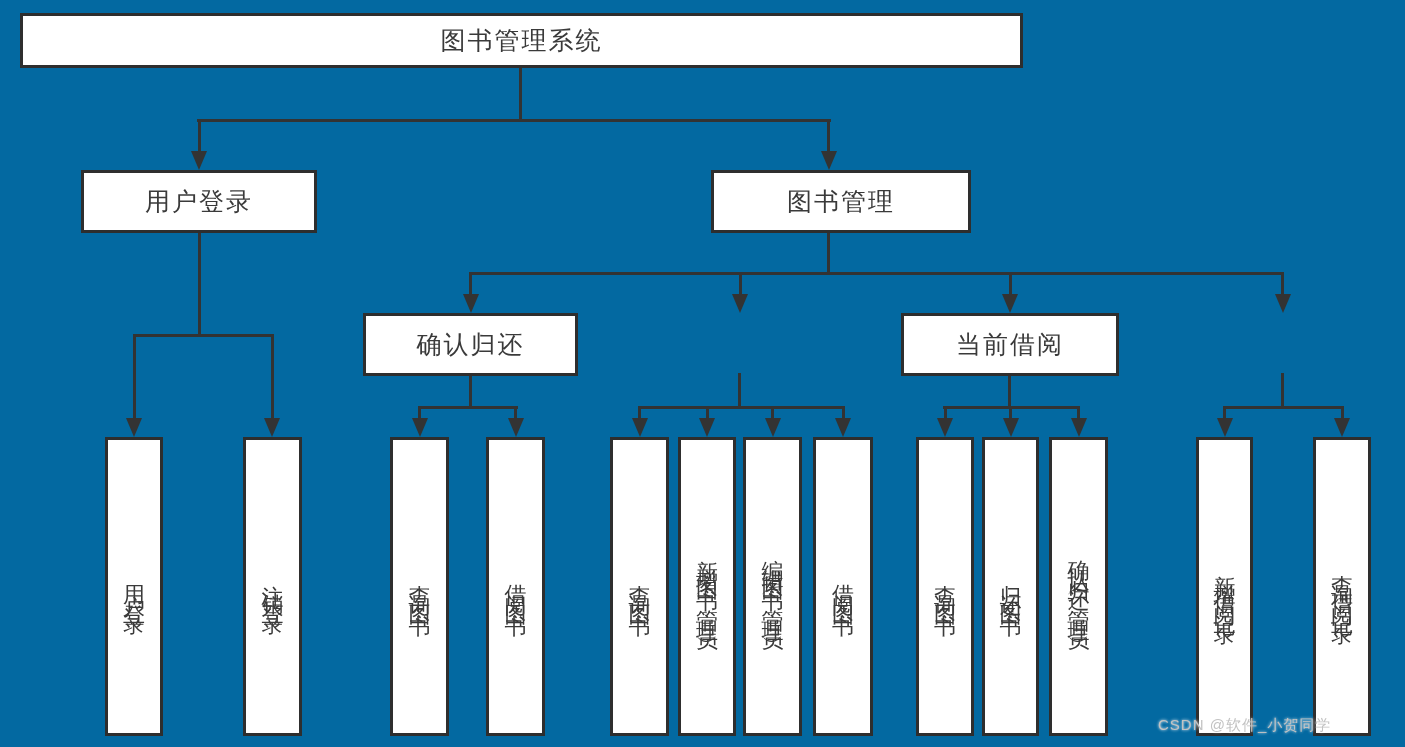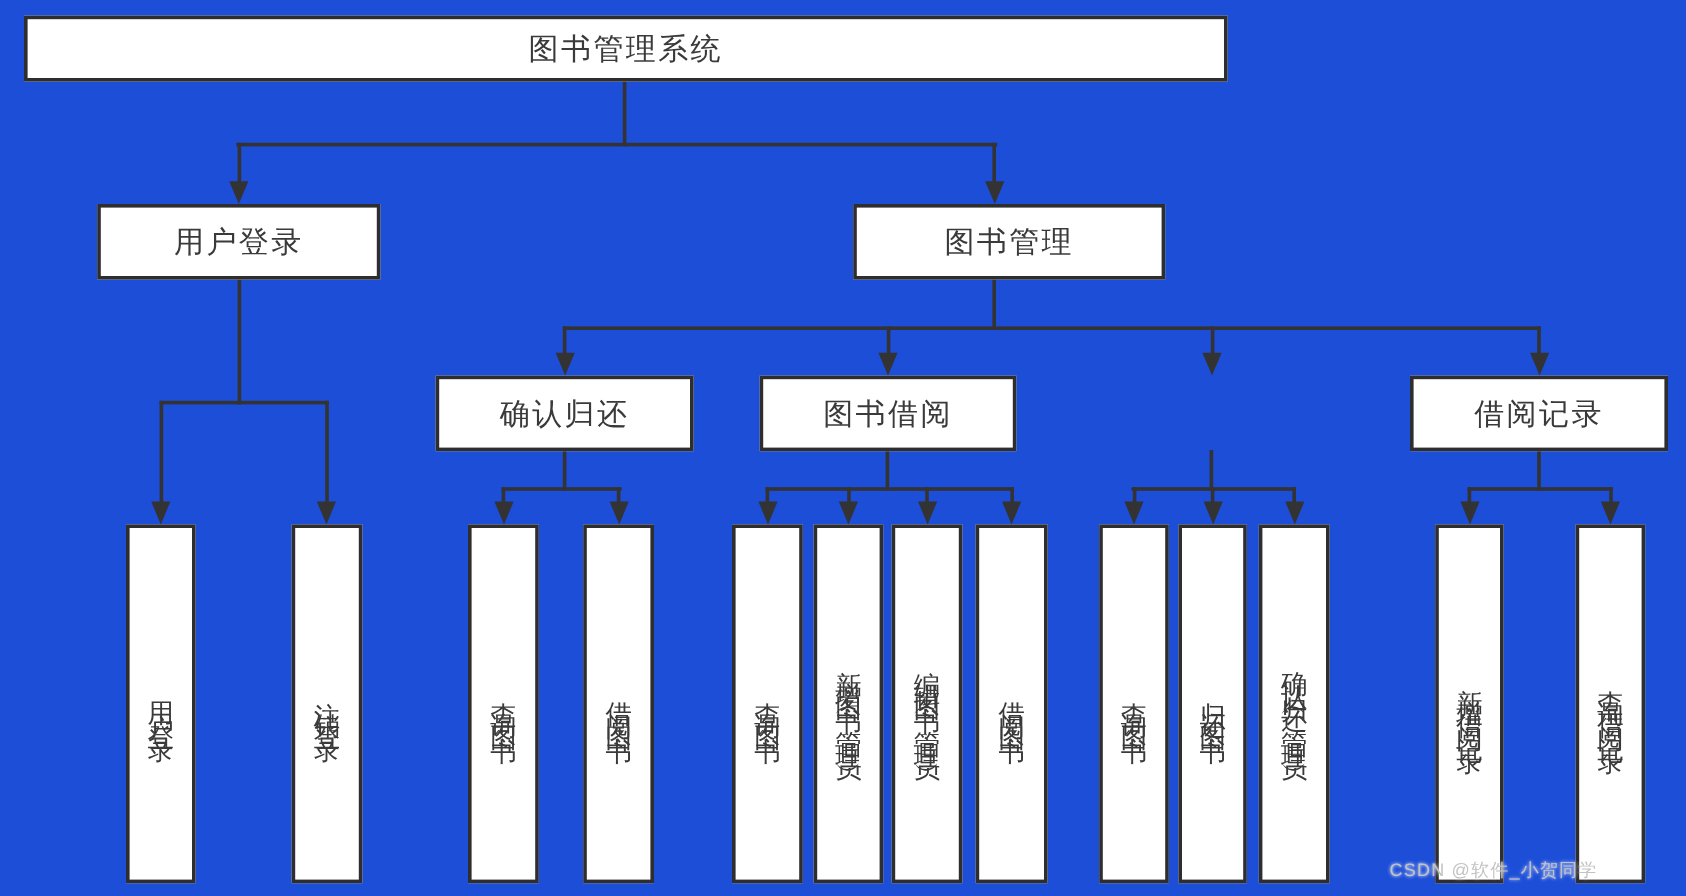--- a/index.html
+++ b/index.html
@@ -1,20 +1,20 @@
 <!DOCTYPE html>
 <html><head>
 <meta charset="utf-8">
 <style>
   * { margin:0; padding:0; box-sizing:border-box; }
   html,body { background:#ffffff; }
   .canvas {
     position:relative;
     width:1405px; height:747px;
-    background:#1d4ed8;
+    background:#0369a1;
     font-family:"Liberation Sans", sans-serif;
     color:#3a3a3a;
     overflow:hidden;
   }
   .box {
     position:absolute;
     background:#ffffff;
     border:3px solid #2e2e2e;
     display:flex;
     align-items:center;
@@ -128,25 +128,22 @@
   <div class="box" style="left:81px;top:170px;width:236px;height:63px">
     <span class="hlabel">用户登录</span>
   </div>
   <div class="box" style="left:711px;top:170px;width:260px;height:63px">
     <span class="hlabel">图书管理</span>
   </div>
 
   <div class="box" style="left:363px;top:313px;width:215px;height:63px">
     <span class="hlabel">确认归还</span>
   </div>
-  <div class="box" style="left:633px;top:313px;width:214px;height:63px">
-    <span class="hlabel">图书借阅</span>
-  </div>
-  <div class="box" style="left:1175px;top:313px;width:215px;height:63px">
-    <span class="hlabel">借阅记录</span>
+  <div class="box" style="left:901px;top:313px;width:218px;height:63px">
+    <span class="hlabel">当前借阅</span>
   </div>
 
   <div class="box leaf" style="left:105px;top:437px;width:58px;height:299px">
     <span class="vlabel">用户登录</span>
   </div>
   <div class="box leaf" style="left:243px;top:437px;width:59px;height:299px">
     <span class="vlabel">注销登录</span>
   </div>
 
   <div class="box leaf" style="left:390px;top:437px;width:59px;height:299px">

